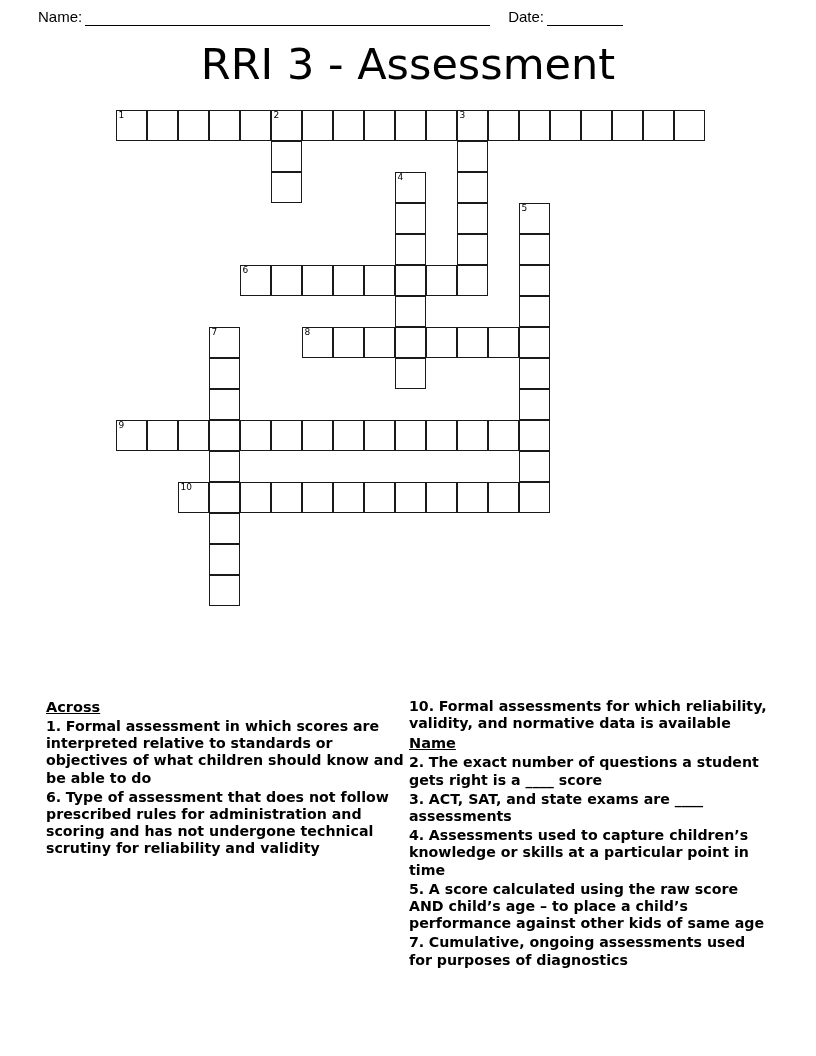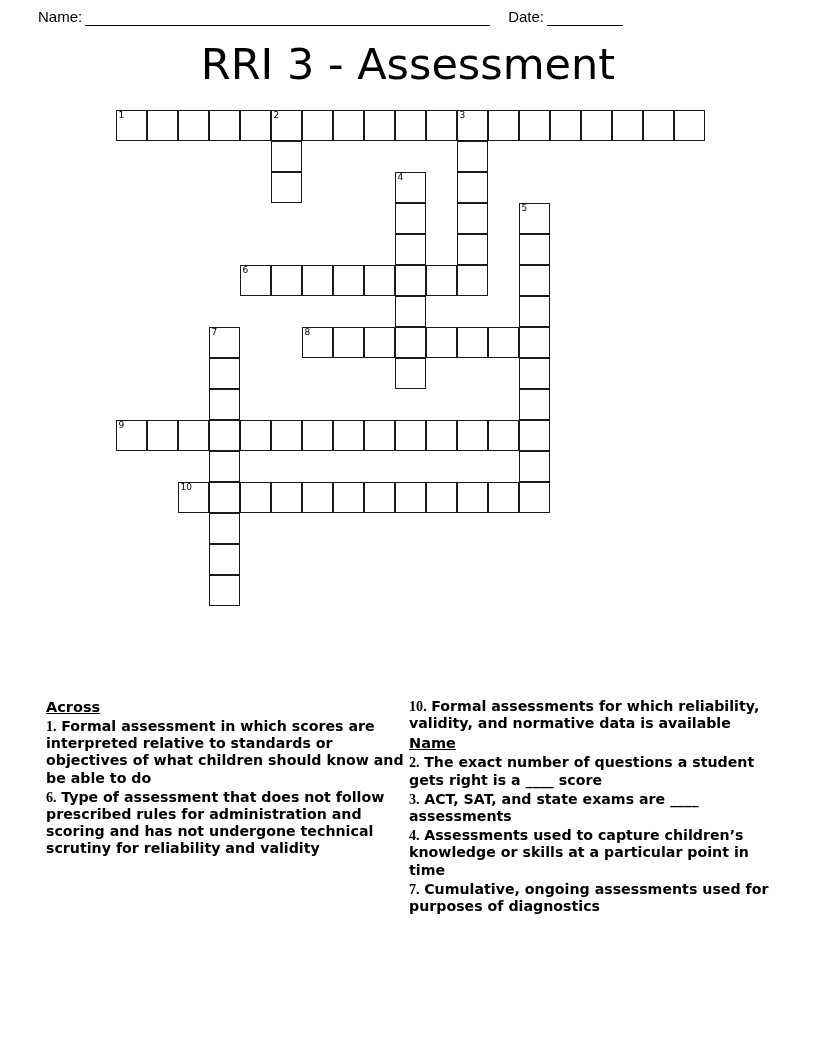--- a/index.html
+++ b/index.html
@@ -114,21 +114,20 @@
   }
   .clue-item {
     font-family: "DejaVu Sans", sans-serif;
     font-size: 14.2px;
     line-height: 17.2px;
     margin: 0 0 2px 0;
     text-align: left;
   }
   .clue-num {
     font-weight: bold;
-    font-family: Liberation Serif, serif;
   }
   .clue-text { font-weight: 700; }
 </style>
 </head>
 <body>
 
 <div class="name-date-row">
   <span class="nd-label nd-name-label">Name:</span>
   <span class="nd-rule nd-rule-name"></span>
   <span class="nd-label nd-date-label">Date:</span>
@@ -271,17 +270,21 @@
     </div>
     <div class="clue-item">
       <span class="clue-num">3.</span>
       <span class="clue-text">ACT, SAT, and state exams are ____ assessments</span>
     </div>
     <div class="clue-item">
       <span class="clue-num">4.</span>
       <span class="clue-text">Assessments used to capture children’s knowledge or skills at a particular point in time</span>
     </div>
     <div class="clue-item">
+      <span class="clue-num">5.</span>
+      <span class="clue-text">A score calculated using the raw score AND child’s age – to place a child’s performance against other kids of same age</span>
+    </div>
+    <div class="clue-item">
       <span class="clue-num">7.</span>
       <span class="clue-text">Cumulative, ongoing assessments used for purposes of diagnostics</span>
     </div>
   </div>
 </div>
 
 </body></html>

